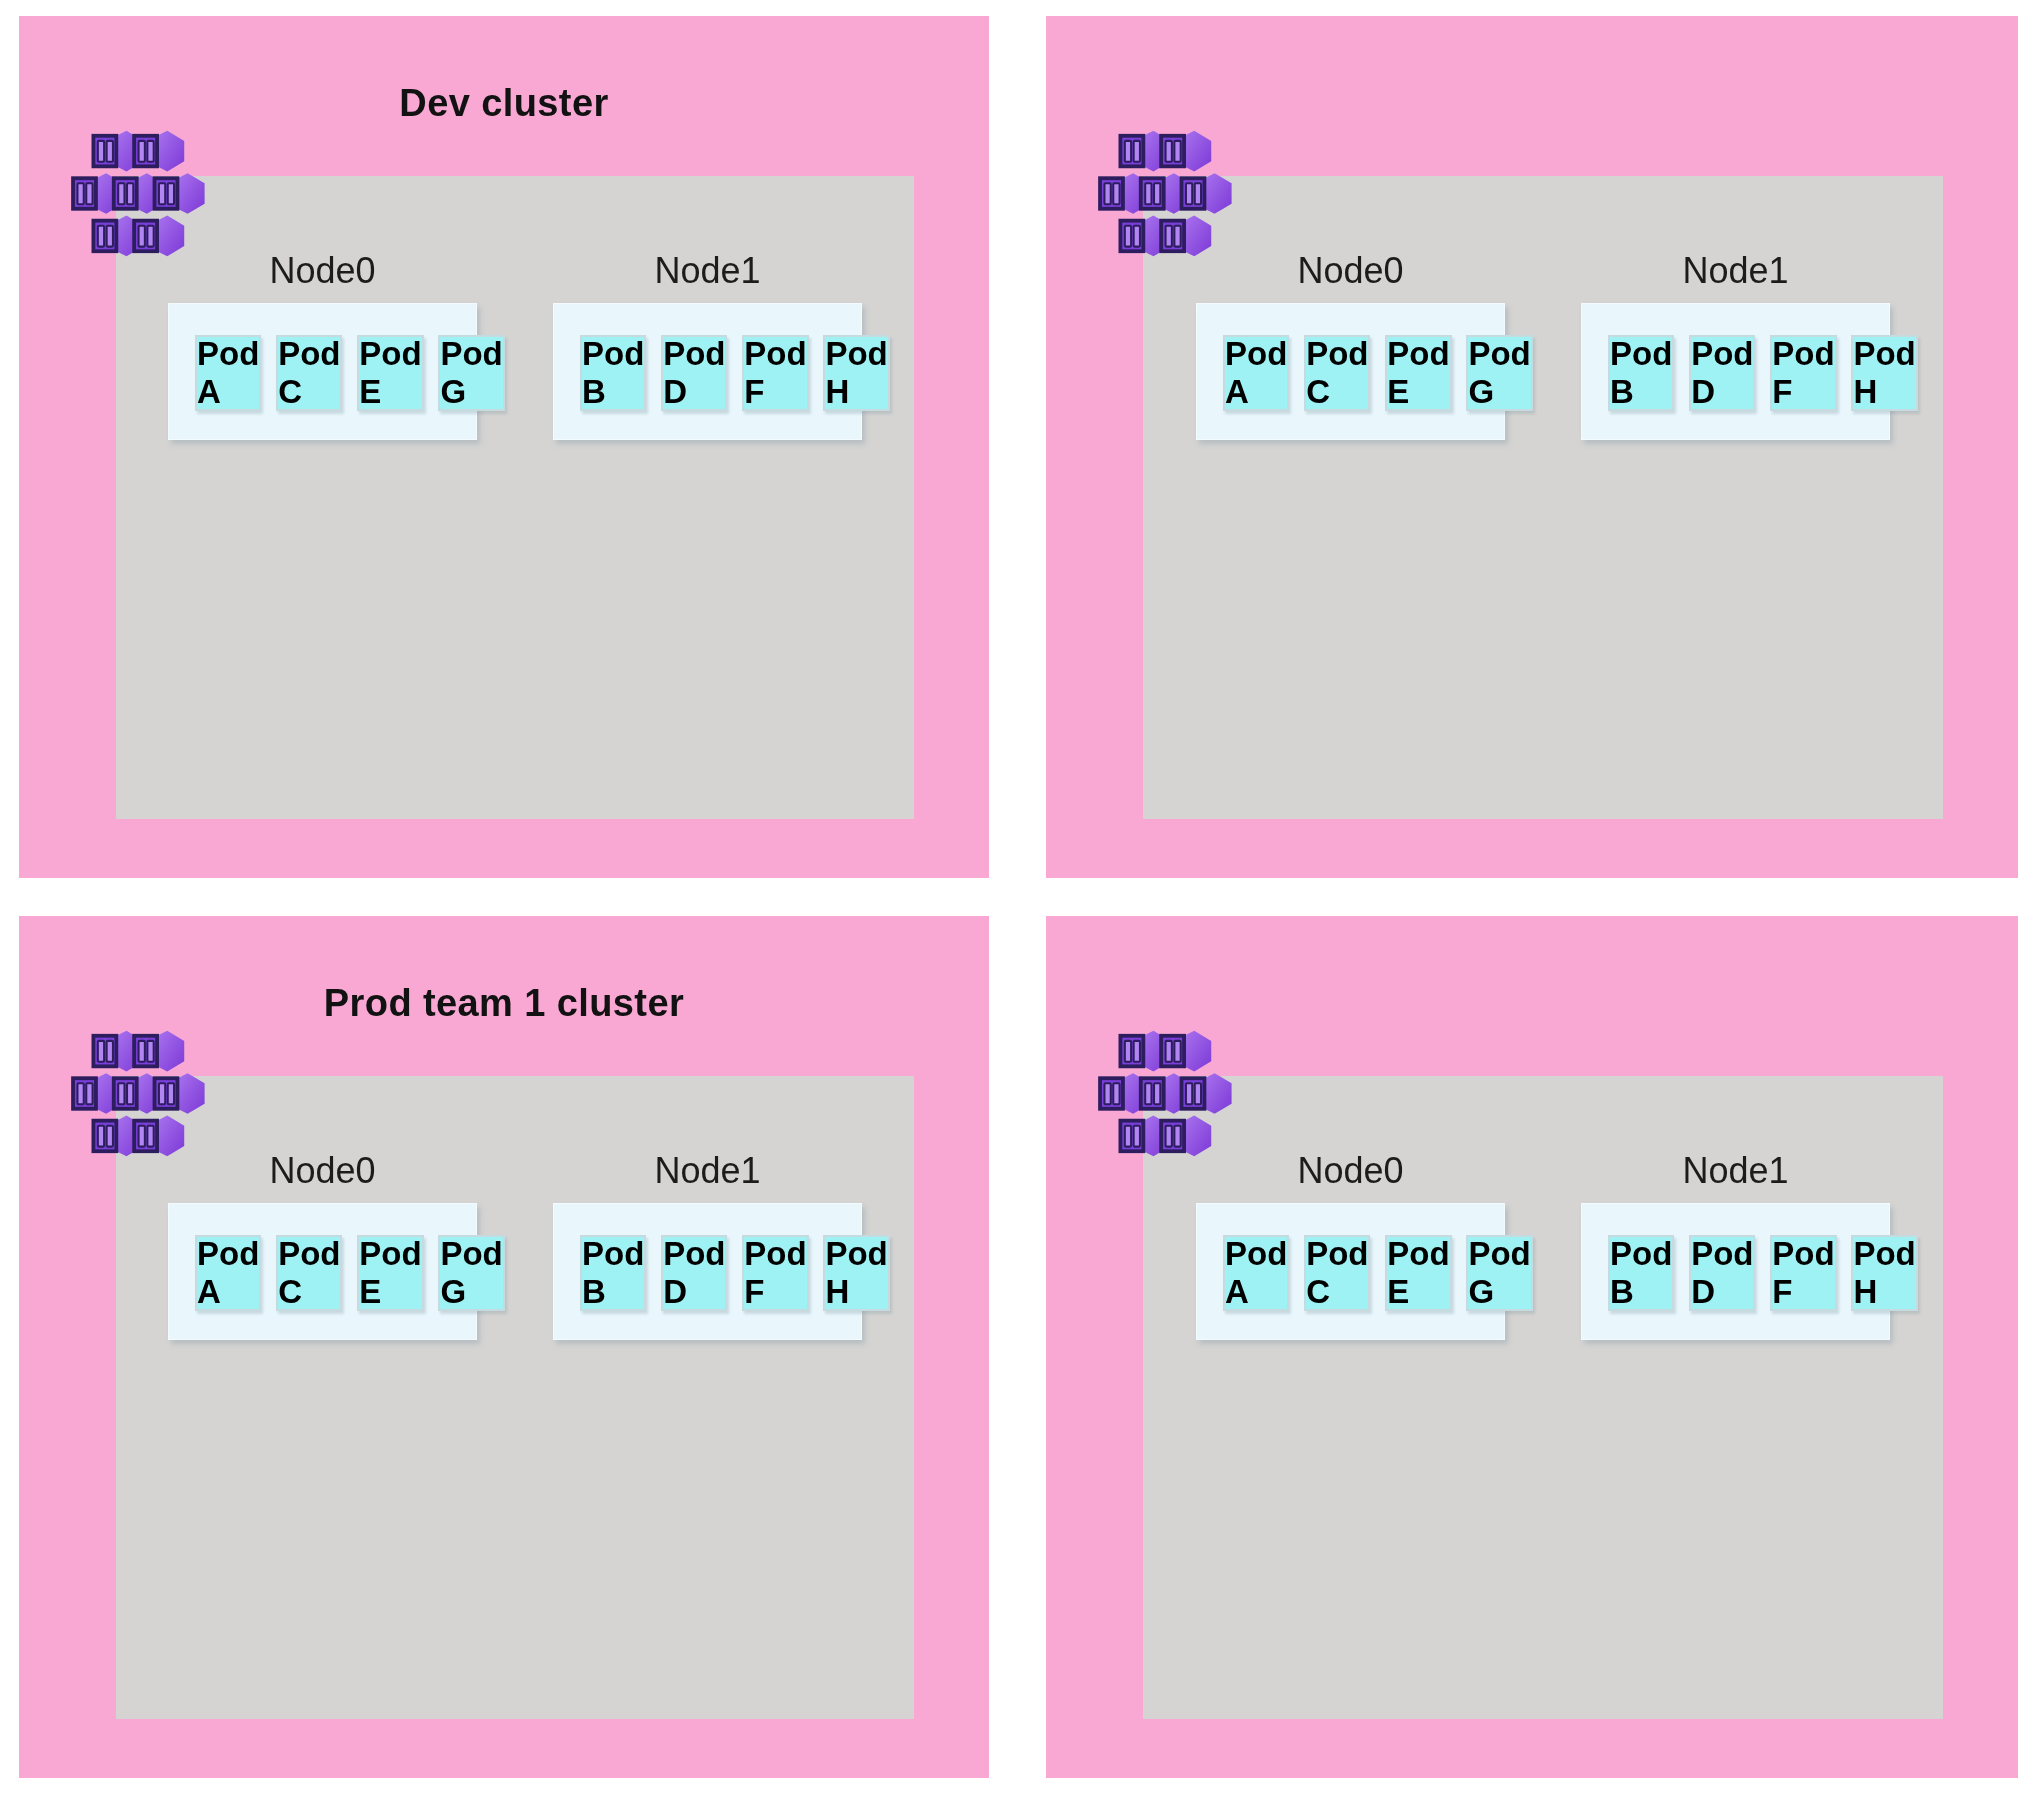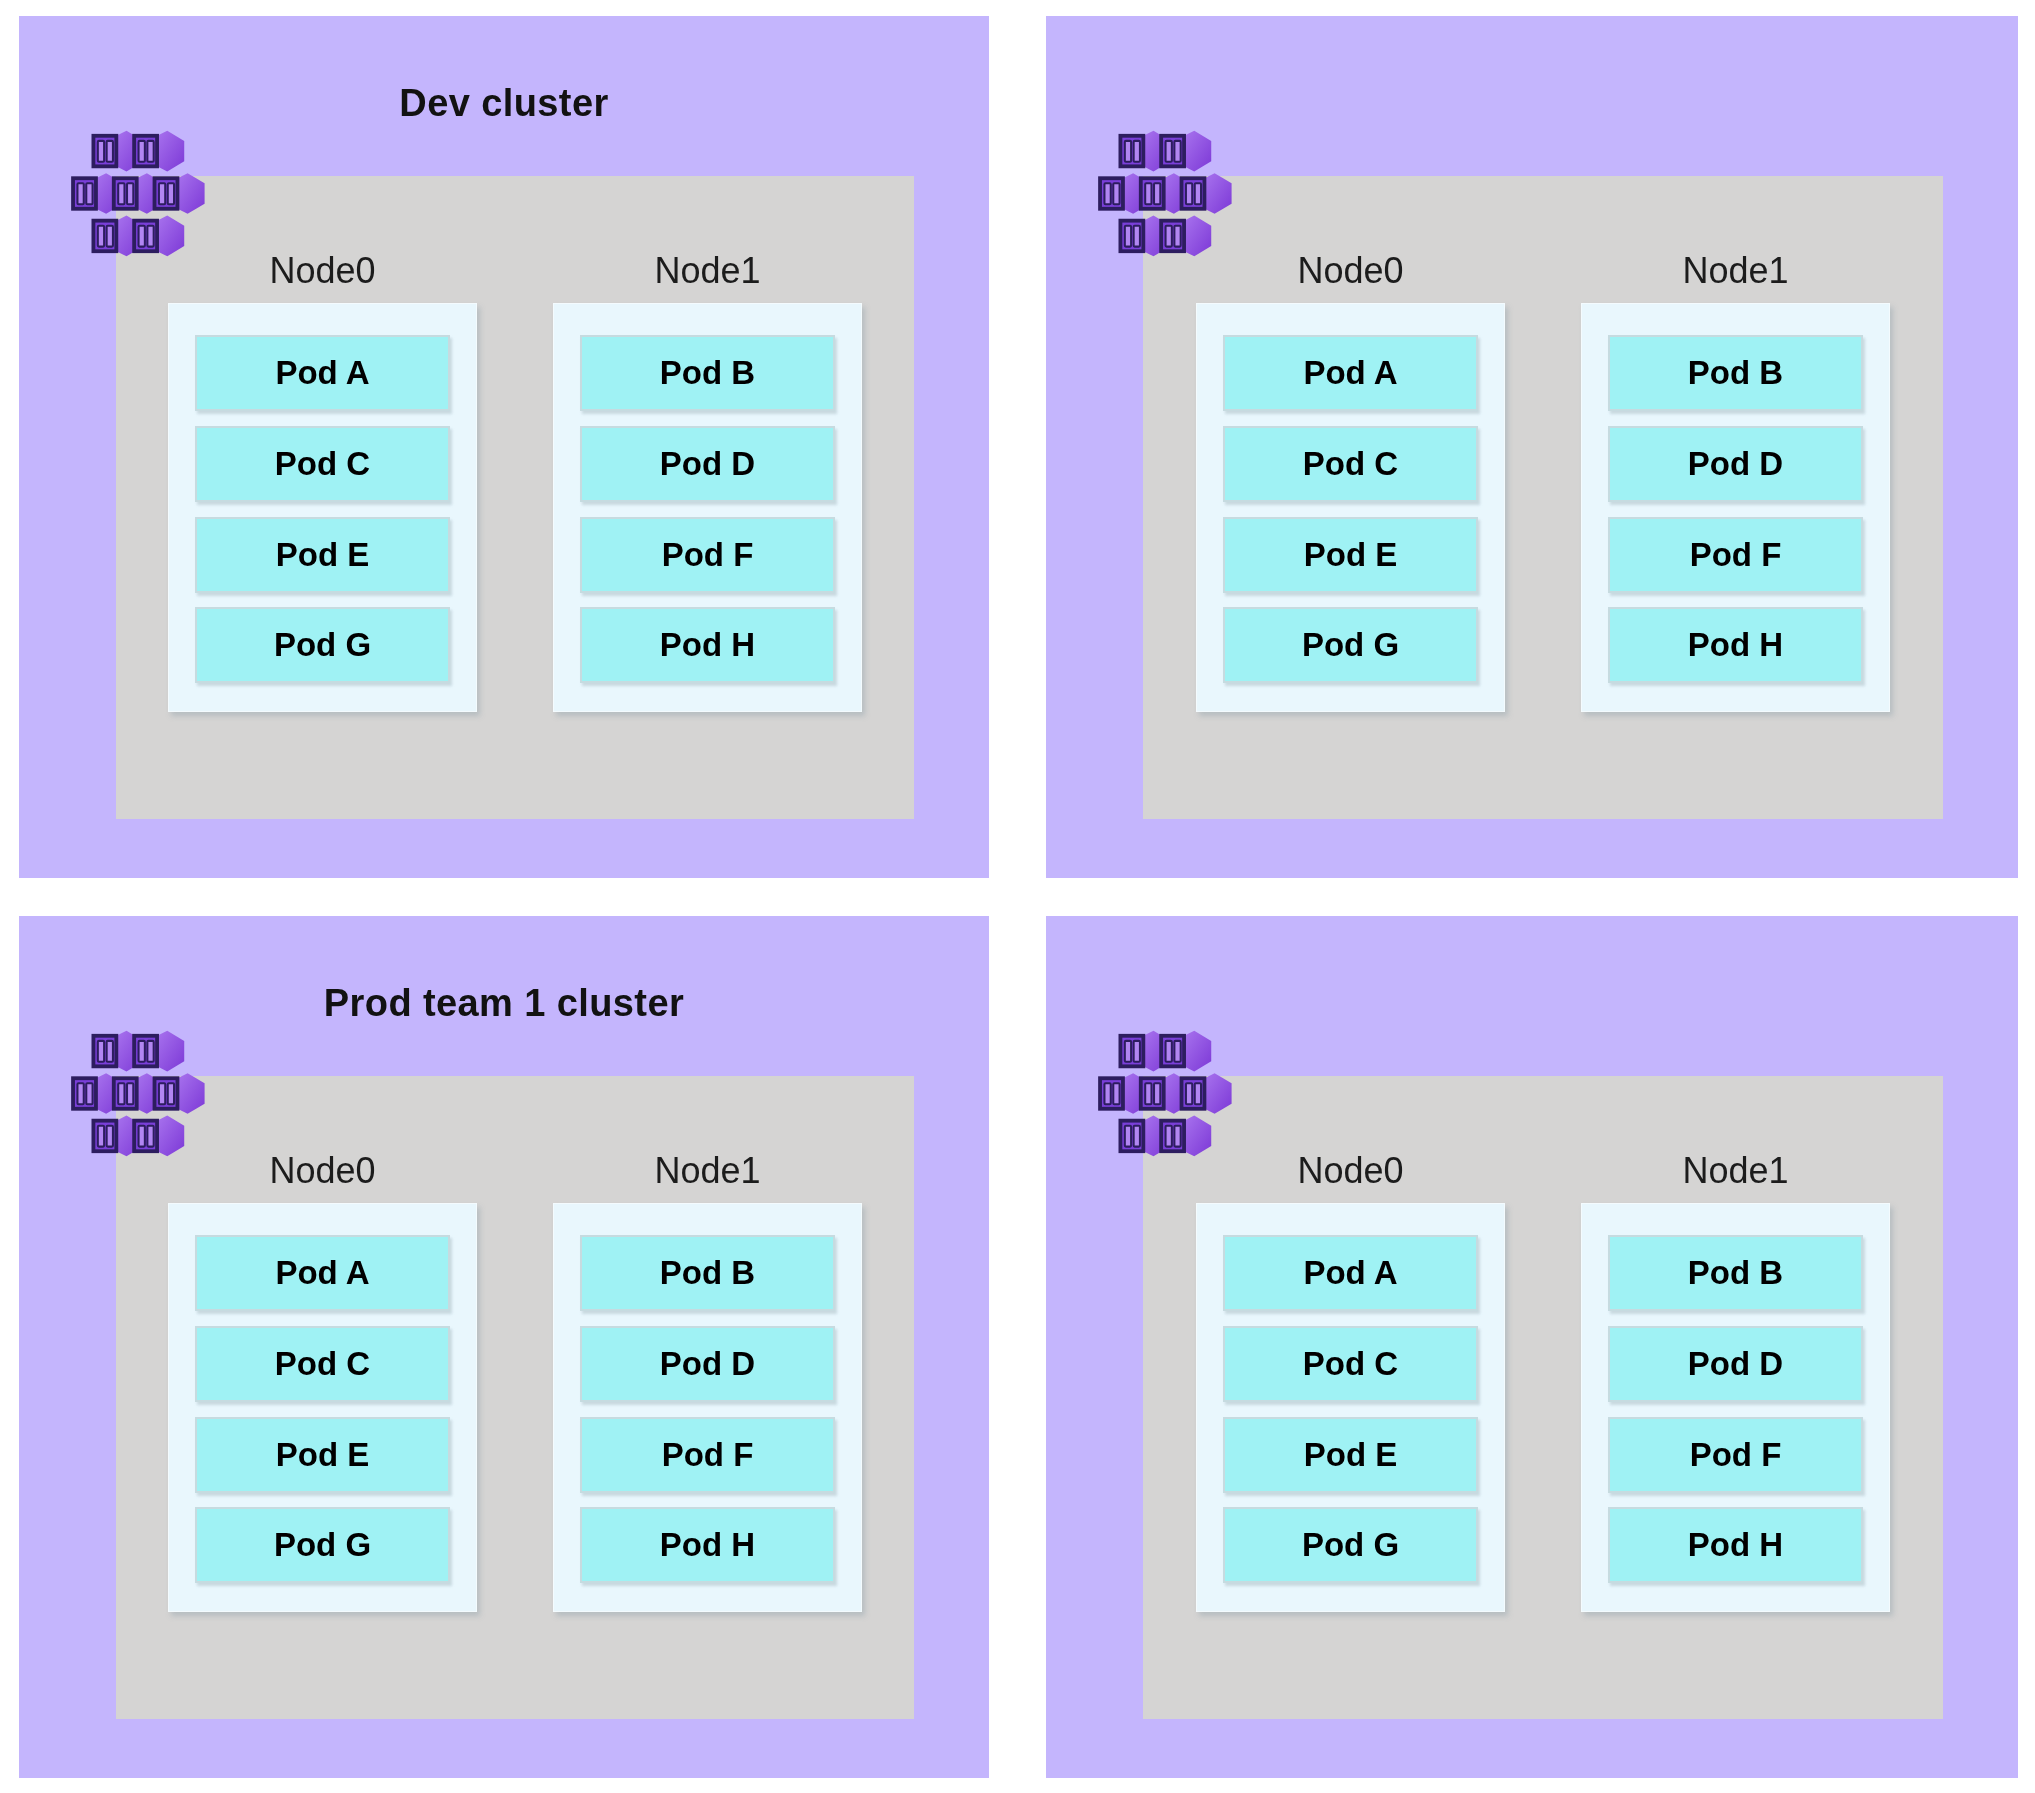--- a/index.html
+++ b/index.html
@@ -9,21 +9,21 @@
   }
   .layout{
     position:absolute;left:19px;top:15.6px;
     display:grid;
     grid-template-columns:970px 972px;
     grid-template-rows:862px 862px;
     column-gap:57px;row-gap:38px;
   }
   .panel{
     position:relative;
-    background:#c4b5fd;
+    background:#f9a8d4;
   }
   .cluster-title{
     position:absolute;top:66px;left:0;right:0;
     text-align:center;
     font-size:38px;font-weight:700;color:#121212;
     letter-spacing:0.4px;
   }
   .pool{
     position:absolute;left:97px;top:160px;right:75px;bottom:59px;
     background:#d5d4d3;
@@ -38,21 +38,21 @@
   .node-label{
     font-size:36px;font-weight:400;color:#1c1c1c;
     height:45px;line-height:45px;margin-bottom:10.4px;
   }
   .node-box{
     box-sizing:border-box;width:309px;
     padding:31px 26px 28px 26px;
     background:#e9f7fd;
     border:1.7px solid #f4fbfe;
     box-shadow:2.6px 3.5px 5.2px rgba(125,150,160,0.35);
-    display:flex;flex-direction:column;gap:14.8px;
+    display:flex;flex-direction:row;gap:14.8px;
   }
   .pod{
     box-sizing:border-box;height:76px;
     background:#9ff2f4;
     border:2.6px solid #c6dbe0;
     box-shadow:1.7px 2.6px 2.6px rgba(125,150,160,0.30);
     display:flex;align-items:center;justify-content:center;
     font-size:33px;font-weight:700;color:#000000;
   }
   .icon{

